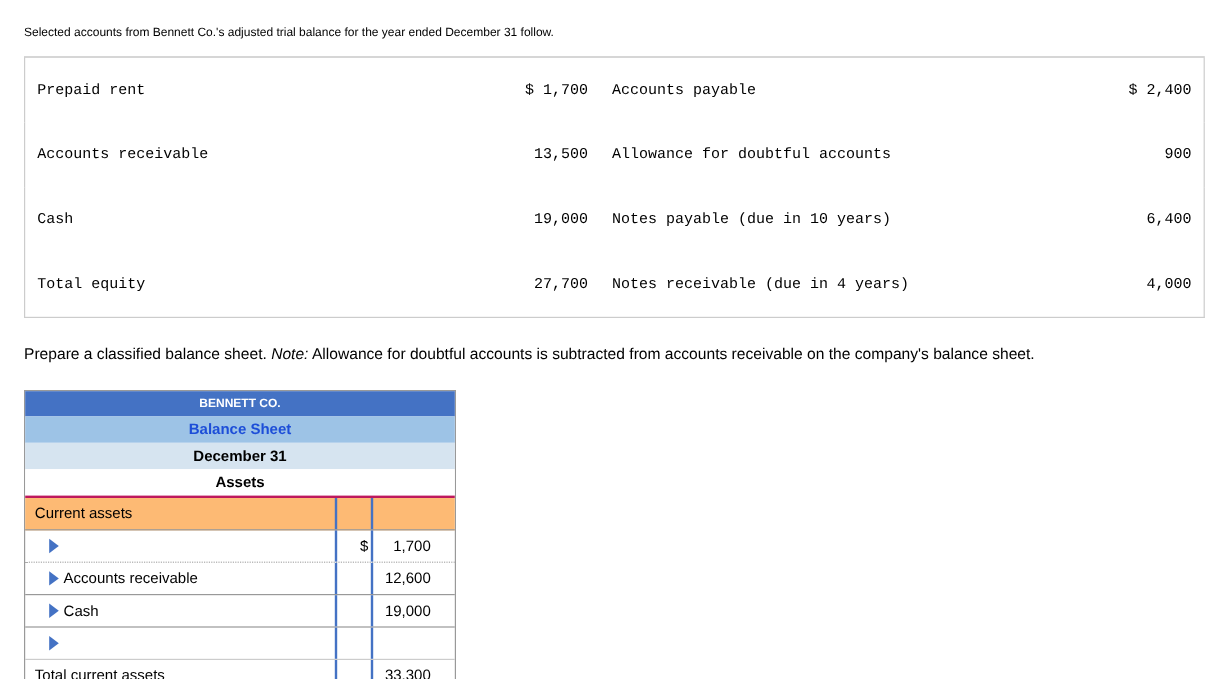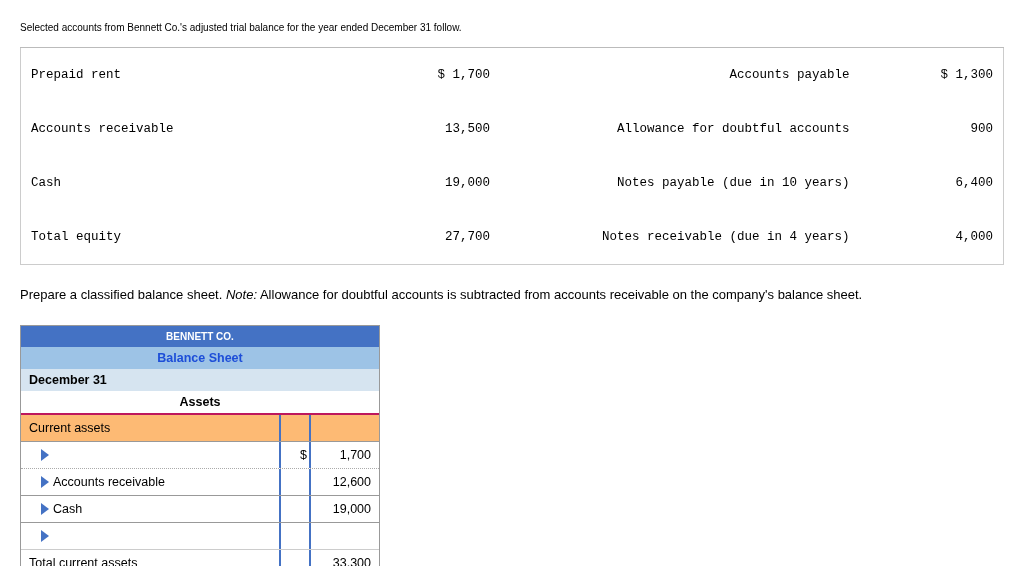--- a/index.html
+++ b/index.html
@@ -30,21 +30,21 @@
       padding: 20px 10px;
       vertical-align: top;
       font-family: 'Courier New', monospace;
       font-size: 12.5px;
     }
     .trial-table .divider-row td {
       border-top: 1px solid #bbb;
     }
     .left-col { width: 25%; }
     .left-val { width: 15%; text-align: right; white-space: nowrap; }
-    .right-label { width: 30%; text-align: right; }
+    .right-label { width: 30%; }
     .right-val { width: 12%; text-align: right; white-space: nowrap; }
 
     
     .prepare-text {
       font-size: 13px;
       margin-bottom: 20px;
       line-height: 1.5;
     }
     .prepare-text em { font-style: italic; }
 
@@ -67,21 +67,21 @@
     .bs-header-medium {
       background: #9DC3E6;
       color: #1d4ed8;
       text-align: center;
       font-weight: bold;
       padding: 4px 8px;
     }
     .bs-header-light {
       background: #D6E4F0;
       color: #000;
-      text-align: left;
+      text-align: center;
       font-weight: bold;
       padding: 4px 8px;
     }
     .bs-header-assets {
       text-align: center;
       font-weight: bold;
       padding: 4px 8px;
       background: #fff;
       border-bottom: 2px solid #be185d;
     }
@@ -114,21 +114,21 @@
       padding: 4px 2px;
       border-left: 2px solid #4472C4;
       min-height: 26px;
       display: flex;
       align-items: center;
       justify-content: flex-end;
     }
     .bs-col-value {
       width: 70px;
       text-align: right;
-      padding: 4px 8px;
+      padding: 4px 20px;
       border-left: 2px solid #4472C4;
       min-height: 26px;
       display: flex;
       align-items: center;
       justify-content: flex-end;
     }
     .bs-row-section {
       background: #fdba74;
     }
     .triangle-right {
@@ -145,21 +145,21 @@
 <body>
 
 <p class="intro-text">Selected accounts from Bennett Co.'s adjusted trial balance for the year ended December 31 follow.</p>
 
 <table class="trial-table">
   <tbody>
     <tr class="divider-row">
       <td class="left-col">Prepaid rent</td>
       <td class="left-val">$ 1,700</td>
       <td class="right-label">Accounts payable</td>
-      <td class="right-val">$ 1,300</td>
+      <td class="right-val">$ 2,400</td>
     </tr>
     <tr>
       <td class="left-col">Accounts receivable</td>
       <td class="left-val">13,500</td>
       <td class="right-label">Allowance for doubtful accounts</td>
       <td class="right-val">900</td>
     </tr>
     <tr>
       <td class="left-col">Cash</td>
       <td class="left-val">19,000</td>

